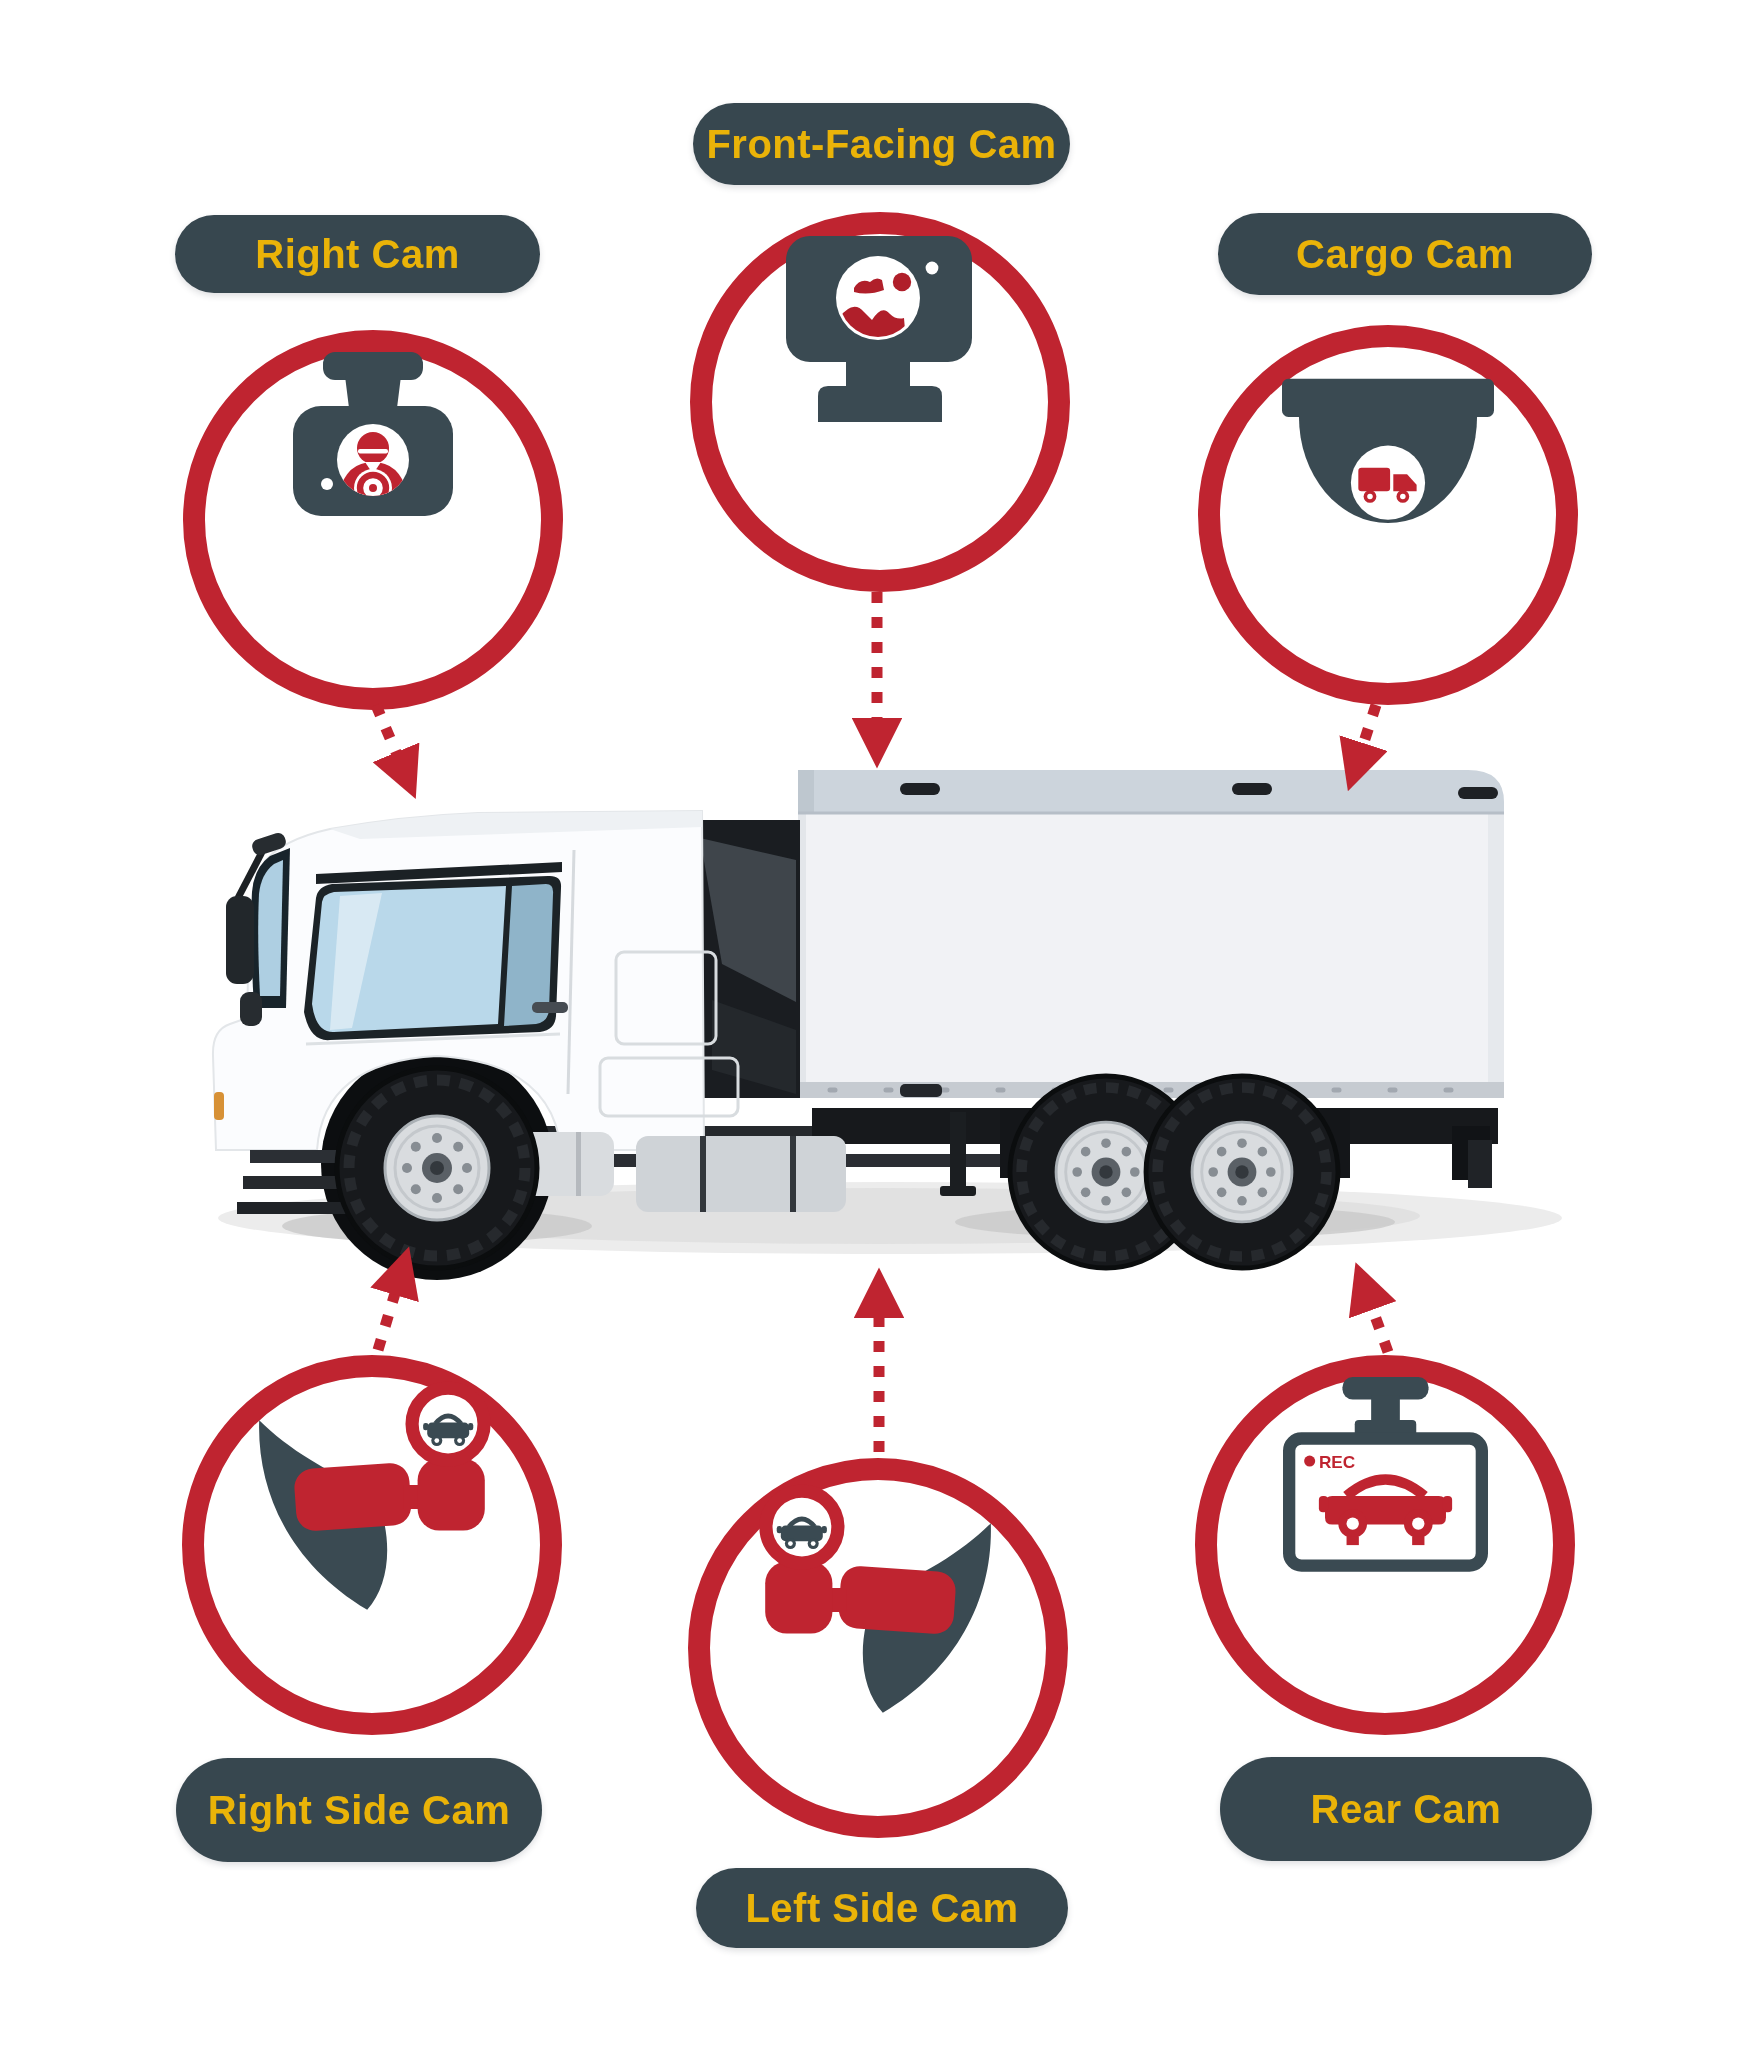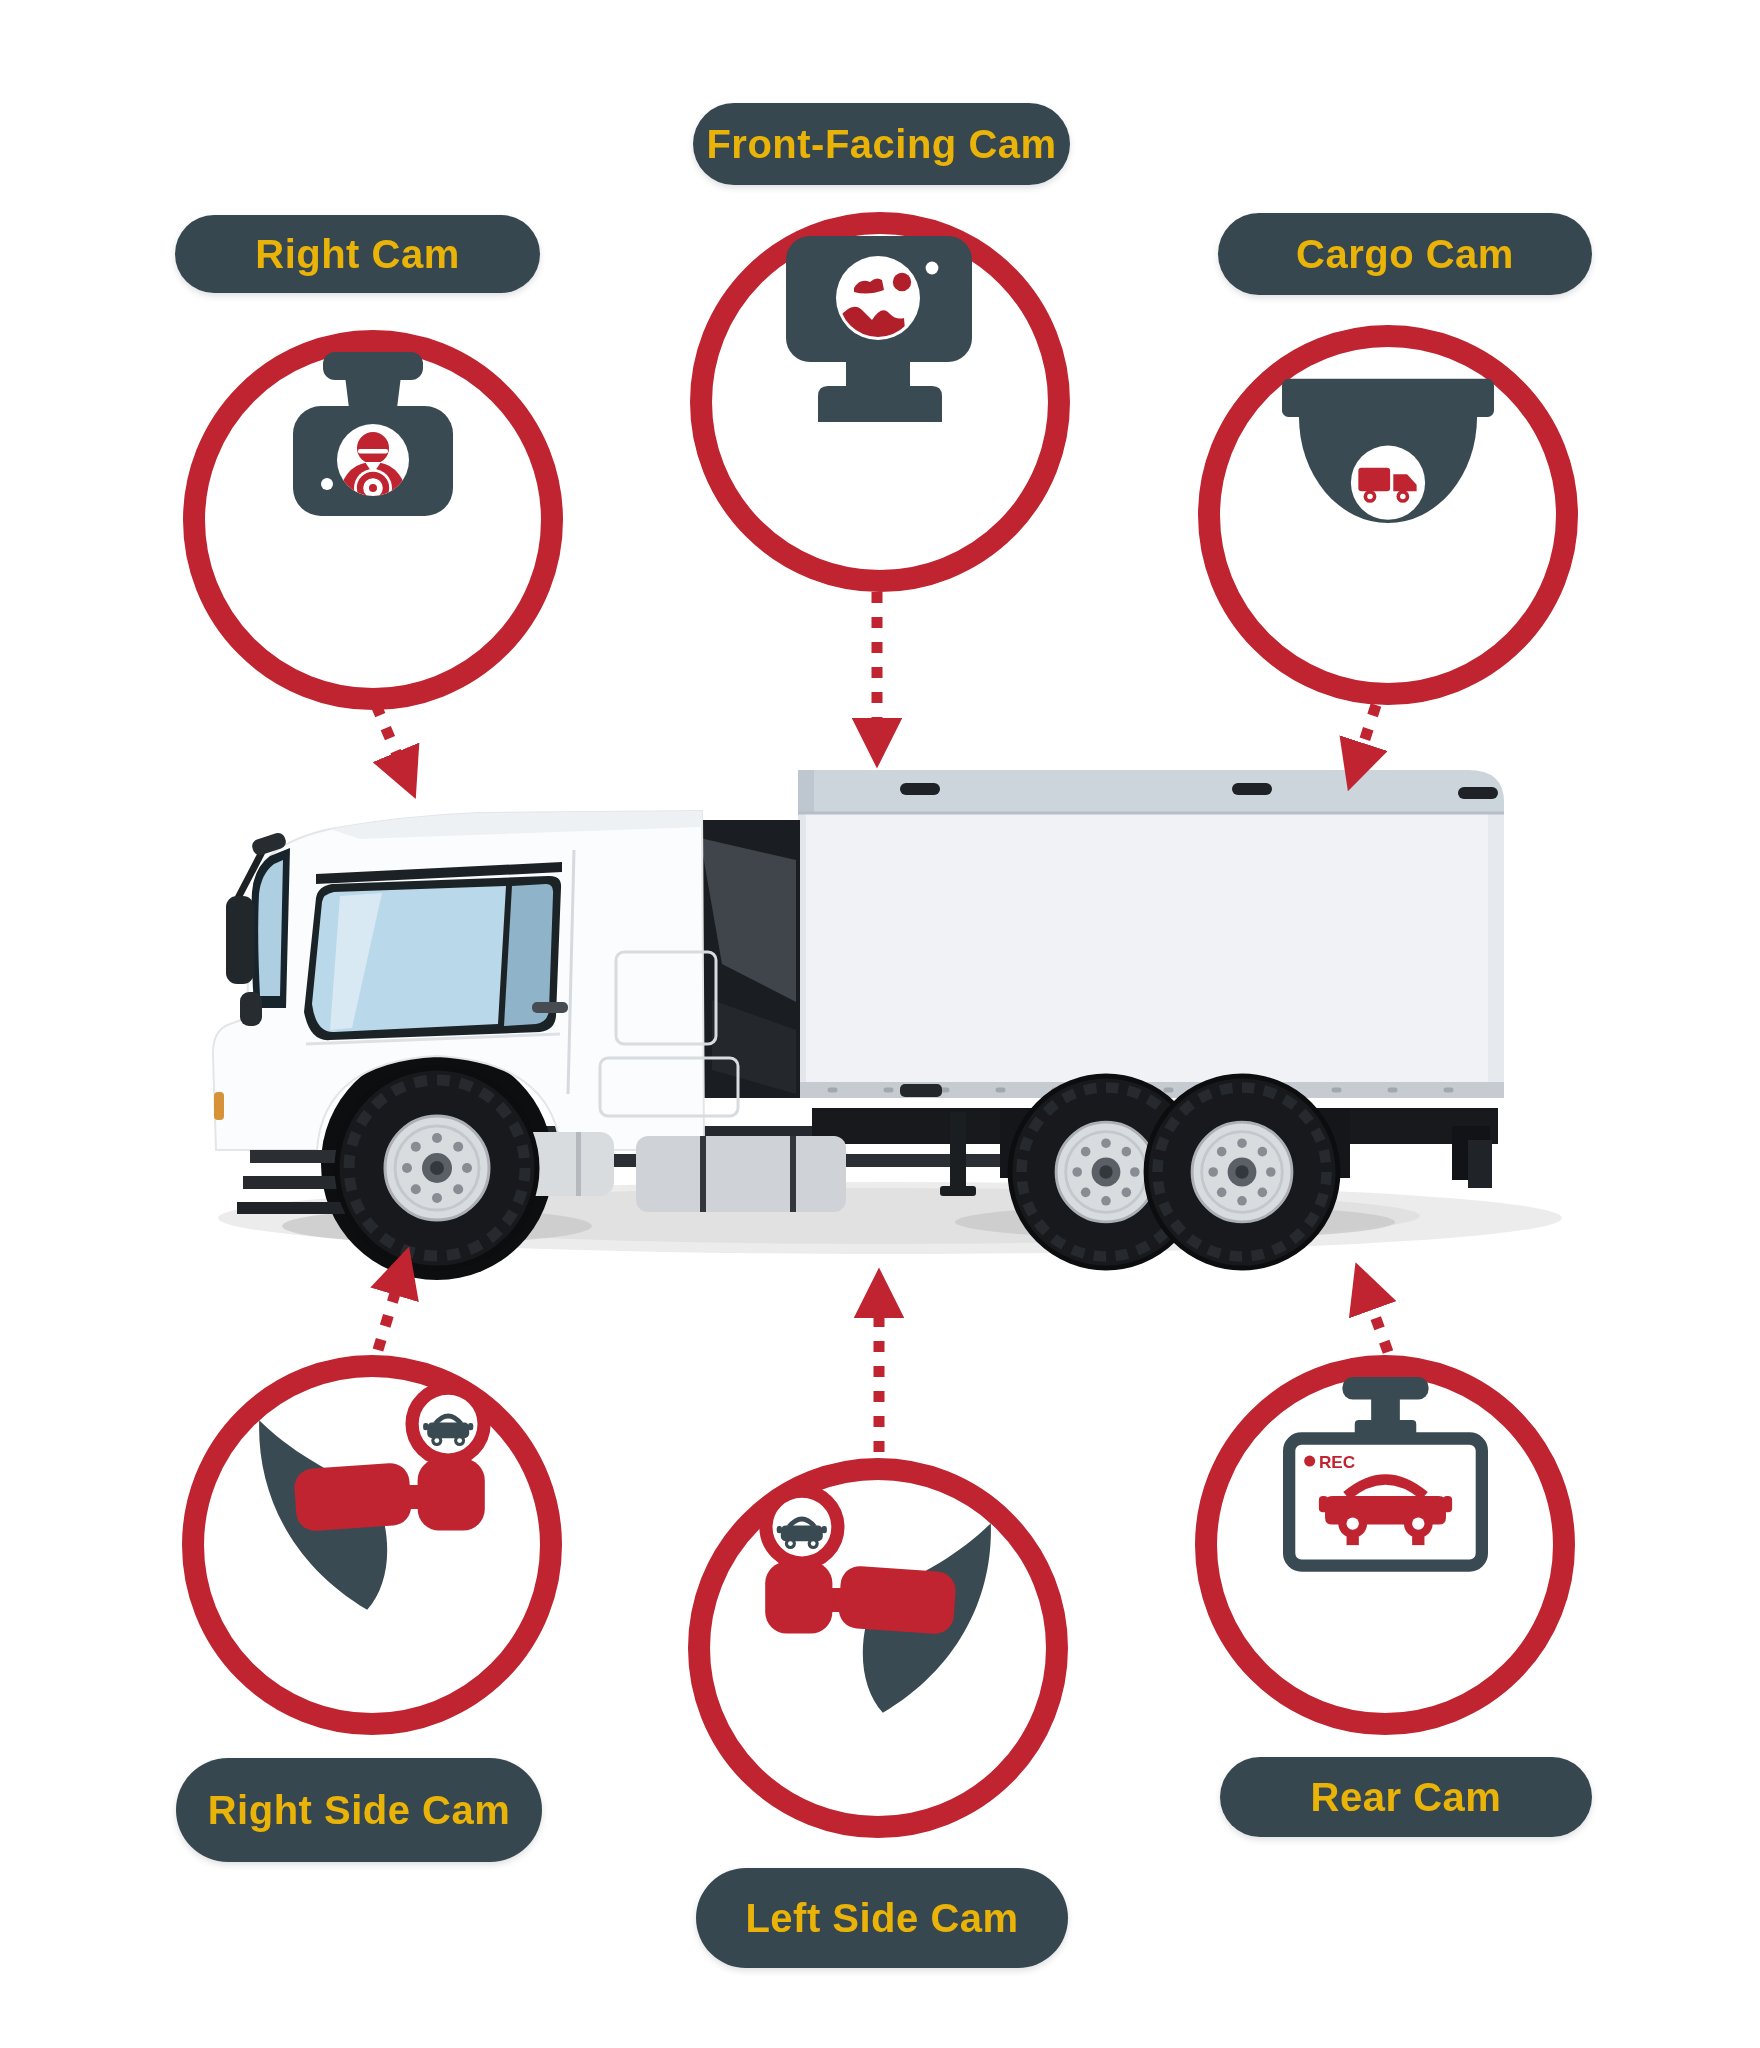--- a/index.html
+++ b/index.html
@@ -19,22 +19,22 @@
   .cam-circle{
     position:absolute;width:380px;height:380px;box-sizing:border-box;
     border:22px solid #bf2430;border-radius:50%;background:#ffffff;
     display:flex;align-items:flex-start;justify-content:center;
   }
   
   #pill-driver {left:175px; top:215px;  width:365px; height:78px;}
   #pill-front  {left:693px; top:103px;  width:377px; height:82px;}
   #pill-cargo  {left:1218px;top:213px;  width:374px; height:82px;}
   #pill-right  {left:176px; top:1758px; width:366px; height:104px;}
-  #pill-left   {left:696px; top:1868px; width:372px; height:100px;}
-  #pill-rear   {left:1220px;top:1757px; width:372px; height:80px;}
+  #pill-left   {left:696px; top:1868px; width:372px; height:80px;}
+  #pill-rear   {left:1220px;top:1757px; width:372px; height:104px;}
 
   #circle-driver {left:183px; top:330px;}
   #circle-front  {left:690px; top:212px;}
   #circle-cargo  {left:1198px;top:325px;}
   #circle-right  {left:182px; top:1355px;}
   #circle-left   {left:688px; top:1458px;}
   #circle-rear   {left:1195px;top:1355px;}
 </style>
 </head>
 <body>

